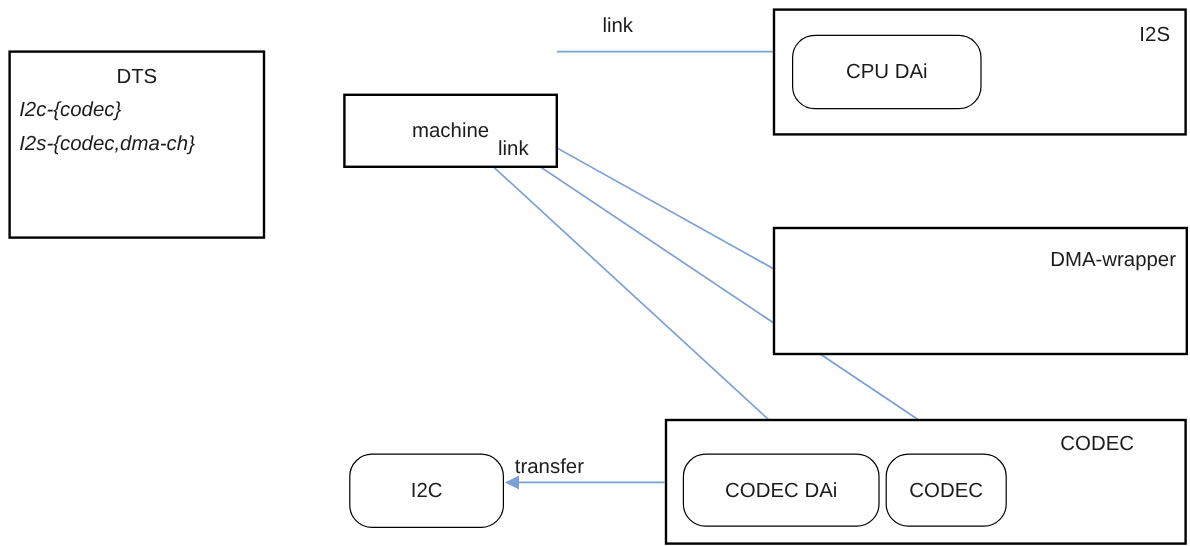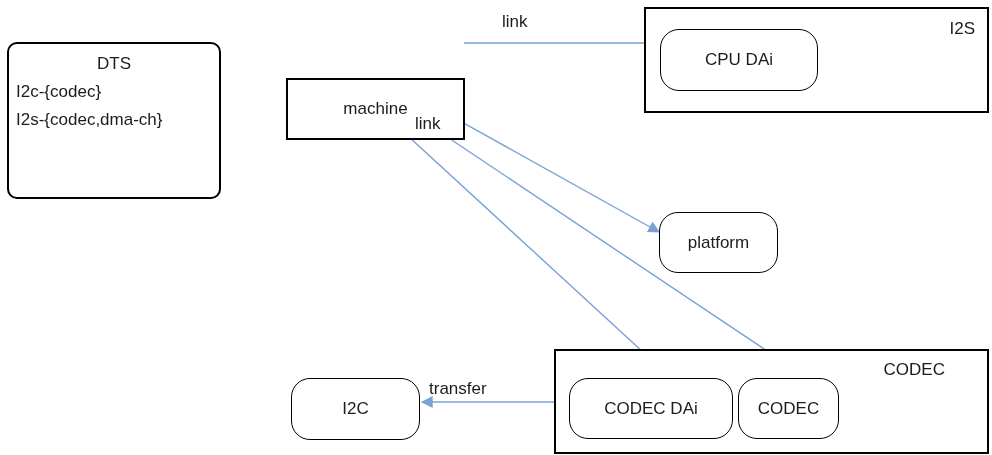--- a/index.html
+++ b/index.html
@@ -48,20 +48,21 @@
     padding-top: 6px;
   }
   .dts-title {
     text-align: center;
     line-height: 28px;
   }
   .dts-line {
     padding-left: 7px;
     line-height: 28px;
     white-space: nowrap;
+    font-style: italic;
   }
   .edge-label {
     position: absolute;
     white-space: nowrap;
     line-height: 20px;
     text-align: right;
   }
   
   #box-dts      { left: 7px;   top: 42px;  width: 214px; height: 157px; }
   #box-machine  { left: 286px; top: 30px;  width: 179px; height: 62px; }
@@ -91,39 +92,39 @@
         <path class="edge-head" d="M0,0 L10,5 L0,10 z" fill="#7aa0d4"></path>
       </marker>
     </defs>
     <line class="edge" x1="464" y1="43" x2="659" y2="43" stroke-width="1.4" marker-end="url(#arrowhead)" stroke="#7aa0d4"></line>
     <line class="edge" x1="408" y1="92" x2="659" y2="232" stroke-width="1.4" marker-end="url(#arrowhead)" stroke="#7aa0d4"></line>
     <line class="edge" x1="360" y1="92" x2="668" y2="375" stroke-width="1.4" marker-end="url(#arrowhead)" stroke="#7aa0d4"></line>
     <line class="edge" x1="380" y1="92" x2="803" y2="375" stroke-width="1.4" marker-end="url(#arrowhead)" stroke="#7aa0d4"></line>
     <line class="edge" x1="554" y1="402" x2="422" y2="402" stroke-width="1.4" marker-end="url(#arrowhead)" stroke="#7aa0d4"></line>
   </svg>
 
-  <div class="box dts-box" id="box-dts" style="border-color: rgb(0, 0, 0); border-radius: 10px;">
+  <div class="box dts-box" id="box-dts" style="border-color: rgb(0, 0, 0);">
     <div class="dts-title">DTS</div>
     <div class="dts-line">I2c-{codec}</div>
     <div class="dts-line">I2s-{codec,dma-ch}</div>
   </div>
 
   <div class="box node" id="box-machine" style="border-color: rgb(0, 0, 0); margin-top: 48px;">
     <span>machine</span>
   </div>
 
   <div class="box" id="box-i2s" style="border-color: rgb(0, 0, 0);">
     <span class="group-label" id="i2s-label">I2S</span>
   </div>
   <div class="box node inner" id="box-cpu-dai" style="border-color: rgb(0, 0, 0);">
     <span>CPU DAi</span>
   </div>
 
-  <div class="box node inner" id="box-platform" style="border-color: rgb(0, 0, 0);">
-    <span>platform</span>
+  <div class="box" id="box-dma" style="border-color: rgb(0, 0, 0);">
+    <span class="group-label" id="dma-label">DMA-wrapper</span>
   </div>
 
   <div class="box" id="box-codec-g" style="border-color: rgb(0, 0, 0);">
     <span class="group-label" id="codec-g-label">CODEC</span>
   </div>
   <div class="box node inner" id="box-codec-dai" style="border-color: rgb(0, 0, 0);">
     <span>CODEC DAi</span>
   </div>
   <div class="box node inner" id="box-codec" style="border-color: rgb(0, 0, 0);">
     <span>CODEC</span>

